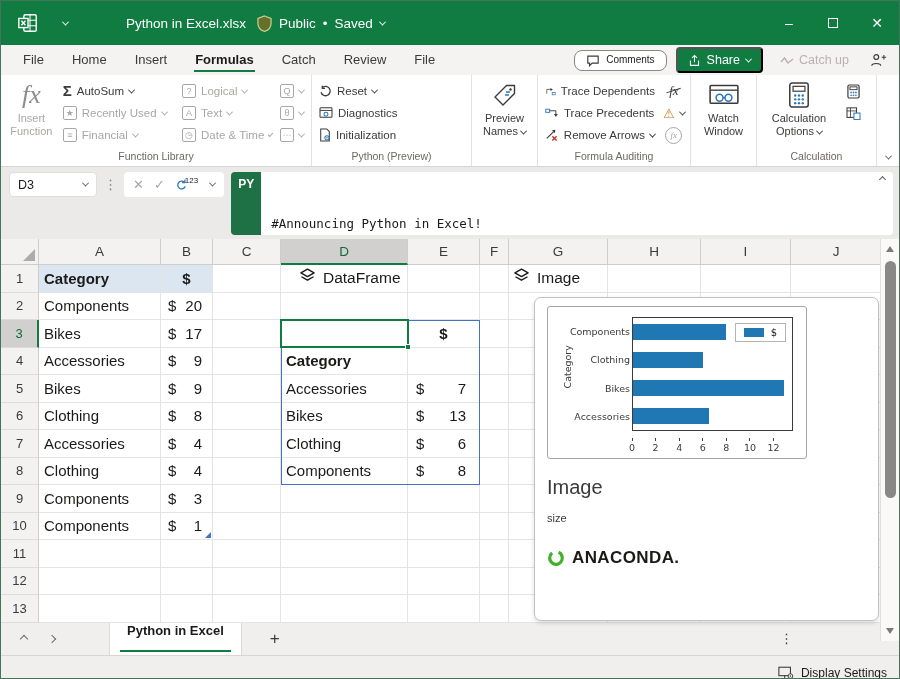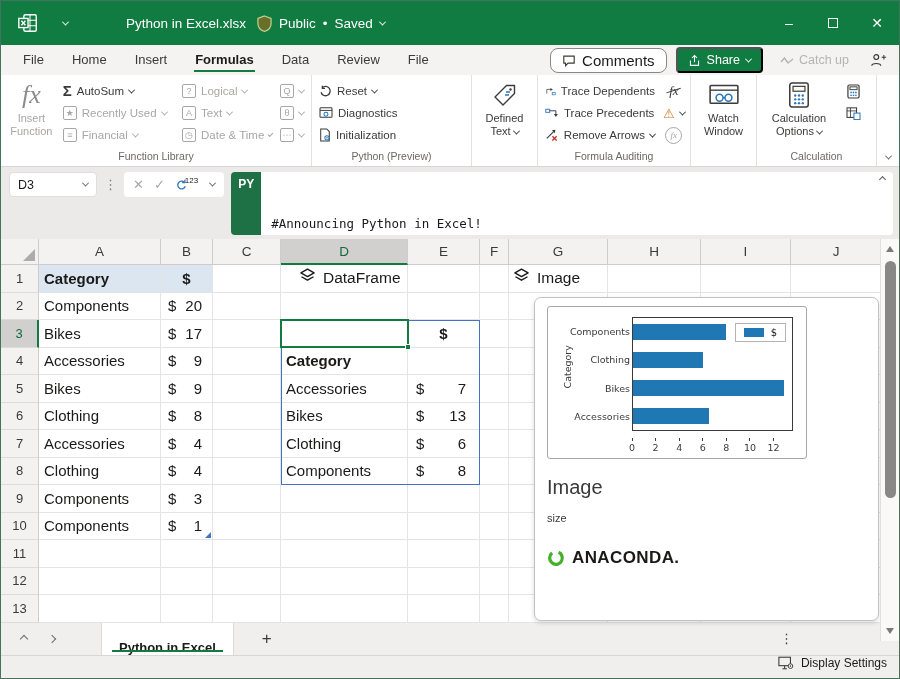--- a/index.html
+++ b/index.html
@@ -21,21 +21,21 @@
   .chv-up { transform:rotate(-135deg); }
   .chv-l { transform:rotate(135deg); width:6px; height:6px; }
   .chv-r { transform:rotate(-45deg); width:6px; height:6px; }
 
   
   .tabrow { height:30px; background:#F5F3F2; display:flex; align-items:center; padding:0 8px; }
   .tab { padding:0 13px; font-size:13px; color:#3B3A39; height:100%; display:flex; align-items:center; cursor:default; }
   .tab span { padding:4px 1px 3px; border-bottom:2.5px solid transparent; }
   .tab.active span { font-weight:700; color:#1B1A19; border-bottom-color:#107C41; }
   .tabrow-right { margin-left:auto; display:flex; align-items:center; gap:9px; }
-  .btn-comments { display:flex; align-items:center; gap:6px; background:#fff; border:1px solid #8A8886; border-radius:8px; padding:3px 11px; font-size:15px; color:#1B1A19; }
+  .btn-comments { display:flex; align-items:flex-start; gap:6px; background:#fff; border:1px solid #8A8886; border-radius:8px; padding:3px 11px; font-size:10px; color:#1B1A19; }
   .btn-share { display:flex; align-items:center; gap:6px; background:#107C41; color:#fff; border-radius:4px; padding:4px 10px; font-size:12.5px; }
   .btn-catchup { display:flex; align-items:center; gap:5px; color:#B6B3B1; font-size:12.5px; padding:3px 8px; }
   .person-icon { margin:0 4px; display:flex; }
 
   
   .ribbon { height:92px; background:#fff; display:flex; border-bottom:1px solid #D8D6D4; position:relative; }
   .rgroup { display:flex; flex-direction:column; border-right:1px solid #E4E2E0; padding:3px 3px 0; }
   .rgroup-content { flex:1; display:flex; align-items:flex-start; }
   .rgroup-label { height:17px; font-size:10.5px; color:#6B6966; text-align:center; line-height:15px; white-space:nowrap; }
   .bigbtn { display:flex; flex-direction:column; align-items:center; justify-content:flex-start; background:none; border:0; font-size:11px; color:#3B3A39; padding:3px 1px 0; font-family:inherit; }
@@ -110,27 +110,27 @@
   .legend .swatch { width:20px; height:9px; background:#1f77b4; display:inline-block; }
   .img-h { font-size:20px; color:#3B3A39; margin-top:17px; font-weight:400; }
   .size-label { font-size:11px; color:#3B3A39; margin-top:13px; }
   .size-row { display:flex; align-items:center; gap:11px; margin-top:9px; font-size:14.5px; color:#1B1A19; }
   .brand-row { display:flex; align-items:center; gap:7px; margin-top:24px; }
   .brand-text { font-weight:bold; font-size:17px; color:#1B1A19; letter-spacing:.4px; }
 
   
   .sheetbar { position:absolute; top:621.5px; left:0; width:900px; height:32.5px; background:#F1EFED; display:flex; align-items:center; }
   .nav-arrows { display:flex; gap:22px; padding:0 18px 0 20px; color:#6E6C6A; }
-  .sheettab { height:100%; background:#fff; border-left:1px solid #DCDAD8; border-right:1px solid #DCDAD8; display:flex; align-items:flex-end; padding:0 17px; font-size:13px; font-weight:600; color:#1B1A19; position:relative; margin-left:28px; }
+  .sheettab { height:100%; background:#fff; border-left:1px solid #DCDAD8; border-right:1px solid #DCDAD8; display:flex; align-items:flex-start; padding:0 17px; font-size:13px; font-weight:600; color:#1B1A19; position:relative; margin-left:36px; }
   .sheettab::after { content:""; position:absolute; left:10px; right:10px; bottom:3px; border-bottom:2.5px solid #107C41; }
   .newsheet { font-size:17px; color:#3B3A39; padding:0 14px; margin-left:14px; }
   .sheet-dots { margin-left:auto; margin-right:108px; color:#3B3A39; font-size:13px; }
 
   
-  .statusbar { position:absolute; top:654px; left:0; width:900px; height:25px; background:#F1EFED; border-top:1px solid #D8D6D4; display:flex; align-items:flex-start; justify-content:flex-end; padding-right:14px; gap:7px; font-size:12px; color:#1B1A19; }
+  .statusbar { position:absolute; top:654px; left:0; width:900px; height:25px; background:#F1EFED; border-top:1px solid #D8D6D4; display:flex; align-items:flex-end; justify-content:flex-end; padding-right:14px; gap:7px; font-size:12px; color:#1B1A19; }
 </style>
 </head>
 <body>
 
 <div id="app">
 
   <div class="titlebar">
     <span class="appicon">
       <svg width="22" height="22" viewBox="0 0 24 24">
           <rect x="7.5" y="3" width="13.5" height="18" rx="1.5" fill="none" stroke="#fff" stroke-width="1.5"></rect>
@@ -170,21 +170,21 @@
     <div class="tab">
         <span>Home</span>
       </div>
     <div class="tab">
         <span>Insert</span>
       </div>
     <div class="tab active">
         <span>Formulas</span>
       </div>
     <div class="tab">
-        <span>Data</span>
+        <span>Catch</span>
       </div>
     <div class="tab">
         <span>Review</span>
       </div>
     <div class="tab">
         <span>File</span>
       </div>
     <div class="tabrow-right">
       <button class="btn-comments">
         <svg width="14" height="13" viewBox="0 0 16 15">
@@ -311,21 +311,21 @@
     <div class="rgroup" style="width:66px">
       <div class="rgroup-content" style="justify-content:center">
         <button class="bigbtn" style="width:60px">
           <span class="bicon">
             <svg width="24" height="24" viewBox="0 0 24 24">
                 <path d="M13.5 2.5 h8 v8 L10 22 2 14 Z" fill="none" stroke="#3B3A39" stroke-width="1.4" stroke-linejoin="round"></path>
                 <circle cx="17.5" cy="6.5" r="1.2" fill="#3B3A39"></circle>
                 <path d="M13 9 h4 M12 12 h4" stroke="#2E77B8" stroke-width="1.3"></path>
               </svg>
           </span>
-          <span class="blabel"><span>Defined Text</span> <i class="chv"></i></span>
+          <span class="blabel"><span>Preview Names</span> <i class="chv"></i></span>
         </button>
       </div>
       <div class="rgroup-label"></div>
     </div>
 
     <div class="rgroup" style="width:153px">
       <div class="rgroup-content">
         <div class="rcol" style="width:118px">
           <button class="rsmall">
             <svg width="14" height="11" viewBox="0 0 18 13">

